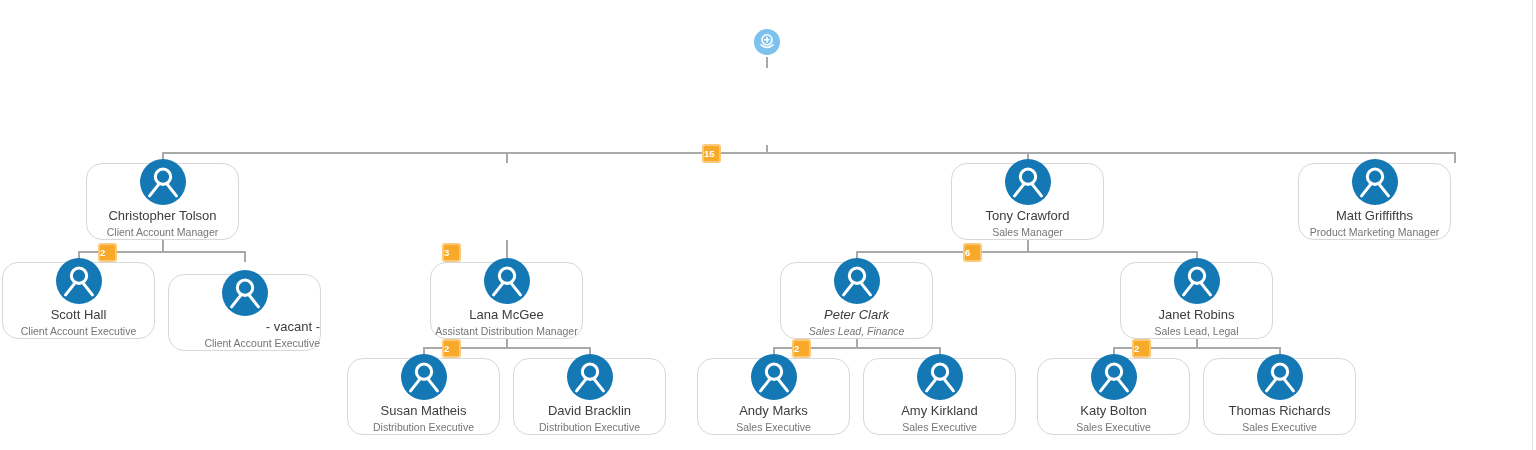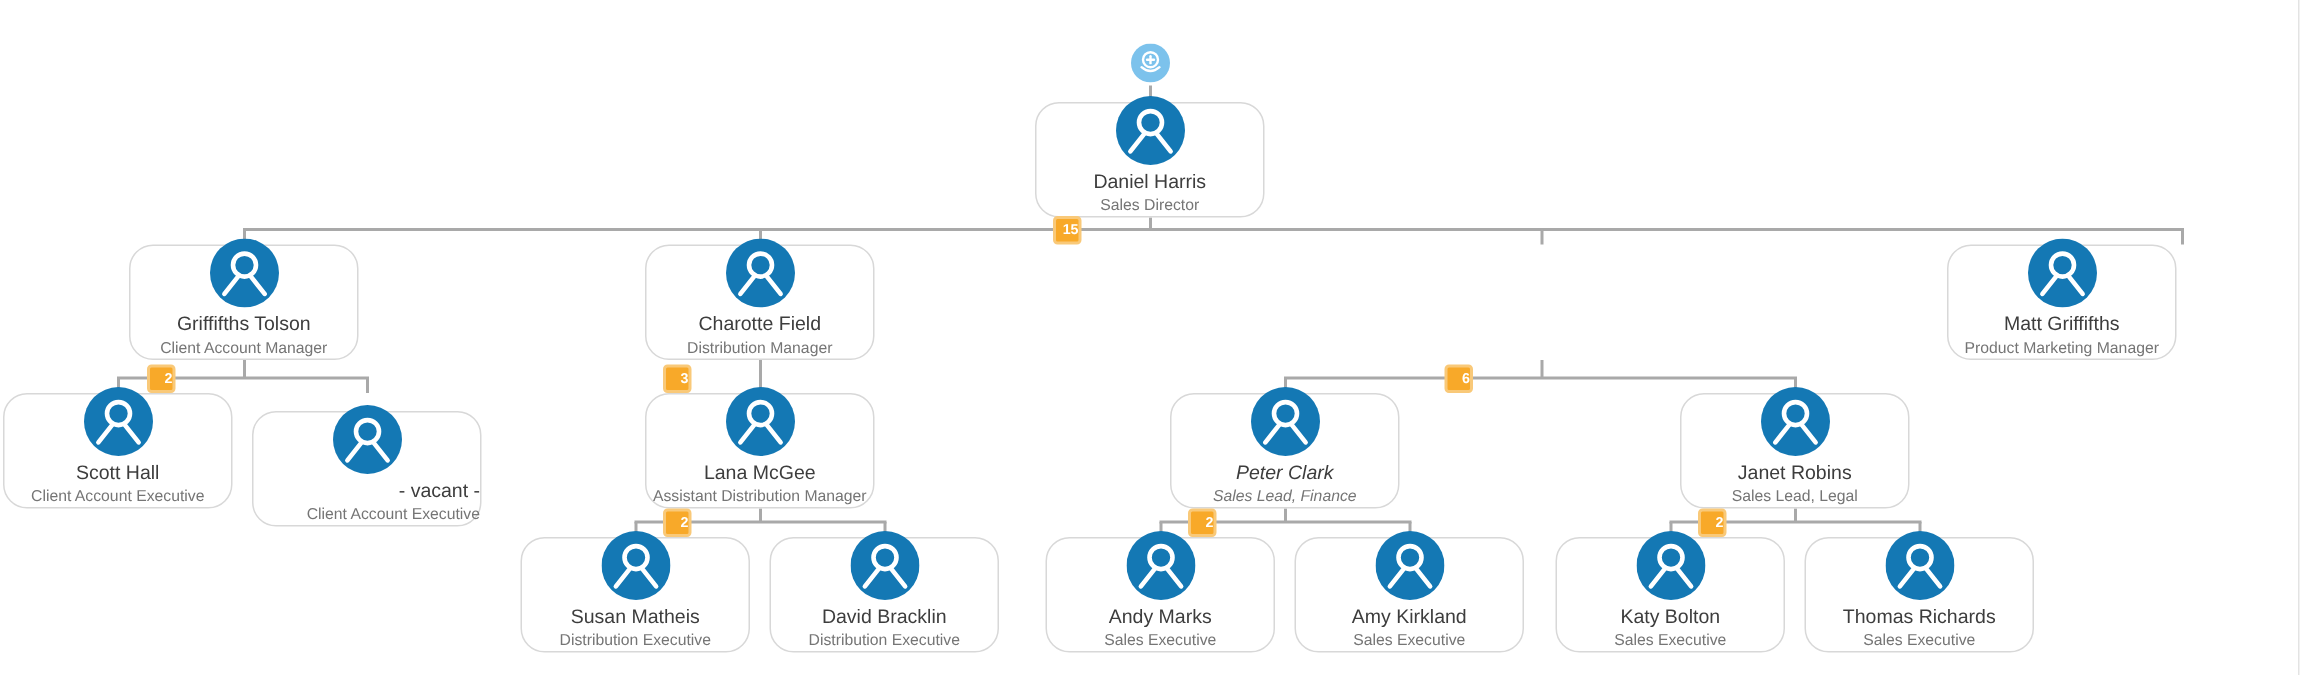--- a/index.html
+++ b/index.html
@@ -56,21 +56,21 @@
     position: absolute;
     width: 15px;
     height: 15px;
     background: #f8a929;
     border: 2px solid #f9c979;
     border-radius: 3px;
     color: #ffffff;
     font-size: 9.5px;
     font-weight: bold;
     line-height: 15px;
-    text-align: right;
+    text-align: left;
     z-index: 4;
     cursor: pointer;
   }
 
   .add-btn {
     position: absolute;
     width: 26px;
     height: 26px;
     z-index: 3;
     cursor: pointer;
@@ -113,49 +113,39 @@
     <div class="vline" style="left: 588.5px; top: 348px; height: 10px;"></div>
     <div class="vline" style="left: 855.5px; top: 339px; height: 9px;"></div>
     <div class="hline" style="left: 772.5px; top: 347px; width: 168px;"></div>
     <div class="vline" style="left: 772.5px; top: 348px; height: 10px;"></div>
     <div class="vline" style="left: 938.5px; top: 348px; height: 10px;"></div>
     <div class="vline" style="left: 1195.5px; top: 339px; height: 9px;"></div>
     <div class="hline" style="left: 1112.5px; top: 347px; width: 168px;"></div>
     <div class="vline" style="left: 1112.5px; top: 348px; height: 10px;"></div>
     <div class="vline" style="left: 1278.5px; top: 348px; height: 10px;"></div>
     <div class="vline" style="left: 765.5px; top: 57px; height: 11px;"></div>
-    <div class="card" style="left: 690px; top: 68px;">
-      <span class="avatar"><svg viewBox="0 0 48 48" width="46" height="46">
-          <circle cx="24" cy="24" r="24" fill="#1478b4"></circle>
-          <circle cx="24" cy="18.5" r="8" fill="none" stroke="#fff" stroke-width="3.2"></circle>
-          <line x1="10" y1="38.5" x2="19.5" y2="26.5" stroke="#fff" stroke-width="3.2" stroke-linecap="round"></line>
-          <line x1="38" y1="38.5" x2="28.5" y2="26.5" stroke="#fff" stroke-width="3.2" stroke-linecap="round"></line>
-        </svg></span>
-      <div class="name">Daniel Harris</div>
-      <div class="role">Sales Director</div>
-    </div>
     <div class="card" style="left: 86px; top: 163px;">
       <span class="avatar"><svg viewBox="0 0 48 48" width="46" height="46">
           <circle cx="24" cy="24" r="24" fill="#1478b4"></circle>
           <circle cx="24" cy="18.5" r="8" fill="none" stroke="#fff" stroke-width="3.2"></circle>
           <line x1="10" y1="38.5" x2="19.5" y2="26.5" stroke="#fff" stroke-width="3.2" stroke-linecap="round"></line>
           <line x1="38" y1="38.5" x2="28.5" y2="26.5" stroke="#fff" stroke-width="3.2" stroke-linecap="round"></line>
         </svg></span>
-      <div class="name">Griffifths Tolson</div>
+      <div class="name">Christopher Tolson</div>
       <div class="role">Client Account Manager</div>
     </div>
-    <div class="card" style="left: 430px; top: 163px;">
-      <span class="avatar"><svg viewBox="0 0 48 48" width="46" height="46">
-          <circle cx="24" cy="24" r="24" fill="#1478b4"></circle>
-          <circle cx="24" cy="18.5" r="8" fill="none" stroke="#fff" stroke-width="3.2"></circle>
-          <line x1="10" y1="38.5" x2="19.5" y2="26.5" stroke="#fff" stroke-width="3.2" stroke-linecap="round"></line>
-          <line x1="38" y1="38.5" x2="28.5" y2="26.5" stroke="#fff" stroke-width="3.2" stroke-linecap="round"></line>
-        </svg></span>
-      <div class="name">Charotte Field</div>
-      <div class="role">Distribution Manager</div>
+    <div class="card" style="left: 951px; top: 163px;">
+      <span class="avatar"><svg viewBox="0 0 48 48" width="46" height="46">
+          <circle cx="24" cy="24" r="24" fill="#1478b4"></circle>
+          <circle cx="24" cy="18.5" r="8" fill="none" stroke="#fff" stroke-width="3.2"></circle>
+          <line x1="10" y1="38.5" x2="19.5" y2="26.5" stroke="#fff" stroke-width="3.2" stroke-linecap="round"></line>
+          <line x1="38" y1="38.5" x2="28.5" y2="26.5" stroke="#fff" stroke-width="3.2" stroke-linecap="round"></line>
+        </svg></span>
+      <div class="name">Tony Crawford</div>
+      <div class="role">Sales Manager</div>
     </div>
     <div class="card" style="left: 1298px; top: 163px;">
       <span class="avatar"><svg viewBox="0 0 48 48" width="46" height="46">
           <circle cx="24" cy="24" r="24" fill="#1478b4"></circle>
           <circle cx="24" cy="18.5" r="8" fill="none" stroke="#fff" stroke-width="3.2"></circle>
           <line x1="10" y1="38.5" x2="19.5" y2="26.5" stroke="#fff" stroke-width="3.2" stroke-linecap="round"></line>
           <line x1="38" y1="38.5" x2="28.5" y2="26.5" stroke="#fff" stroke-width="3.2" stroke-linecap="round"></line>
         </svg></span>
       <div class="name">Matt Griffifths</div>
       <div class="role">Product Marketing Manager</div>

